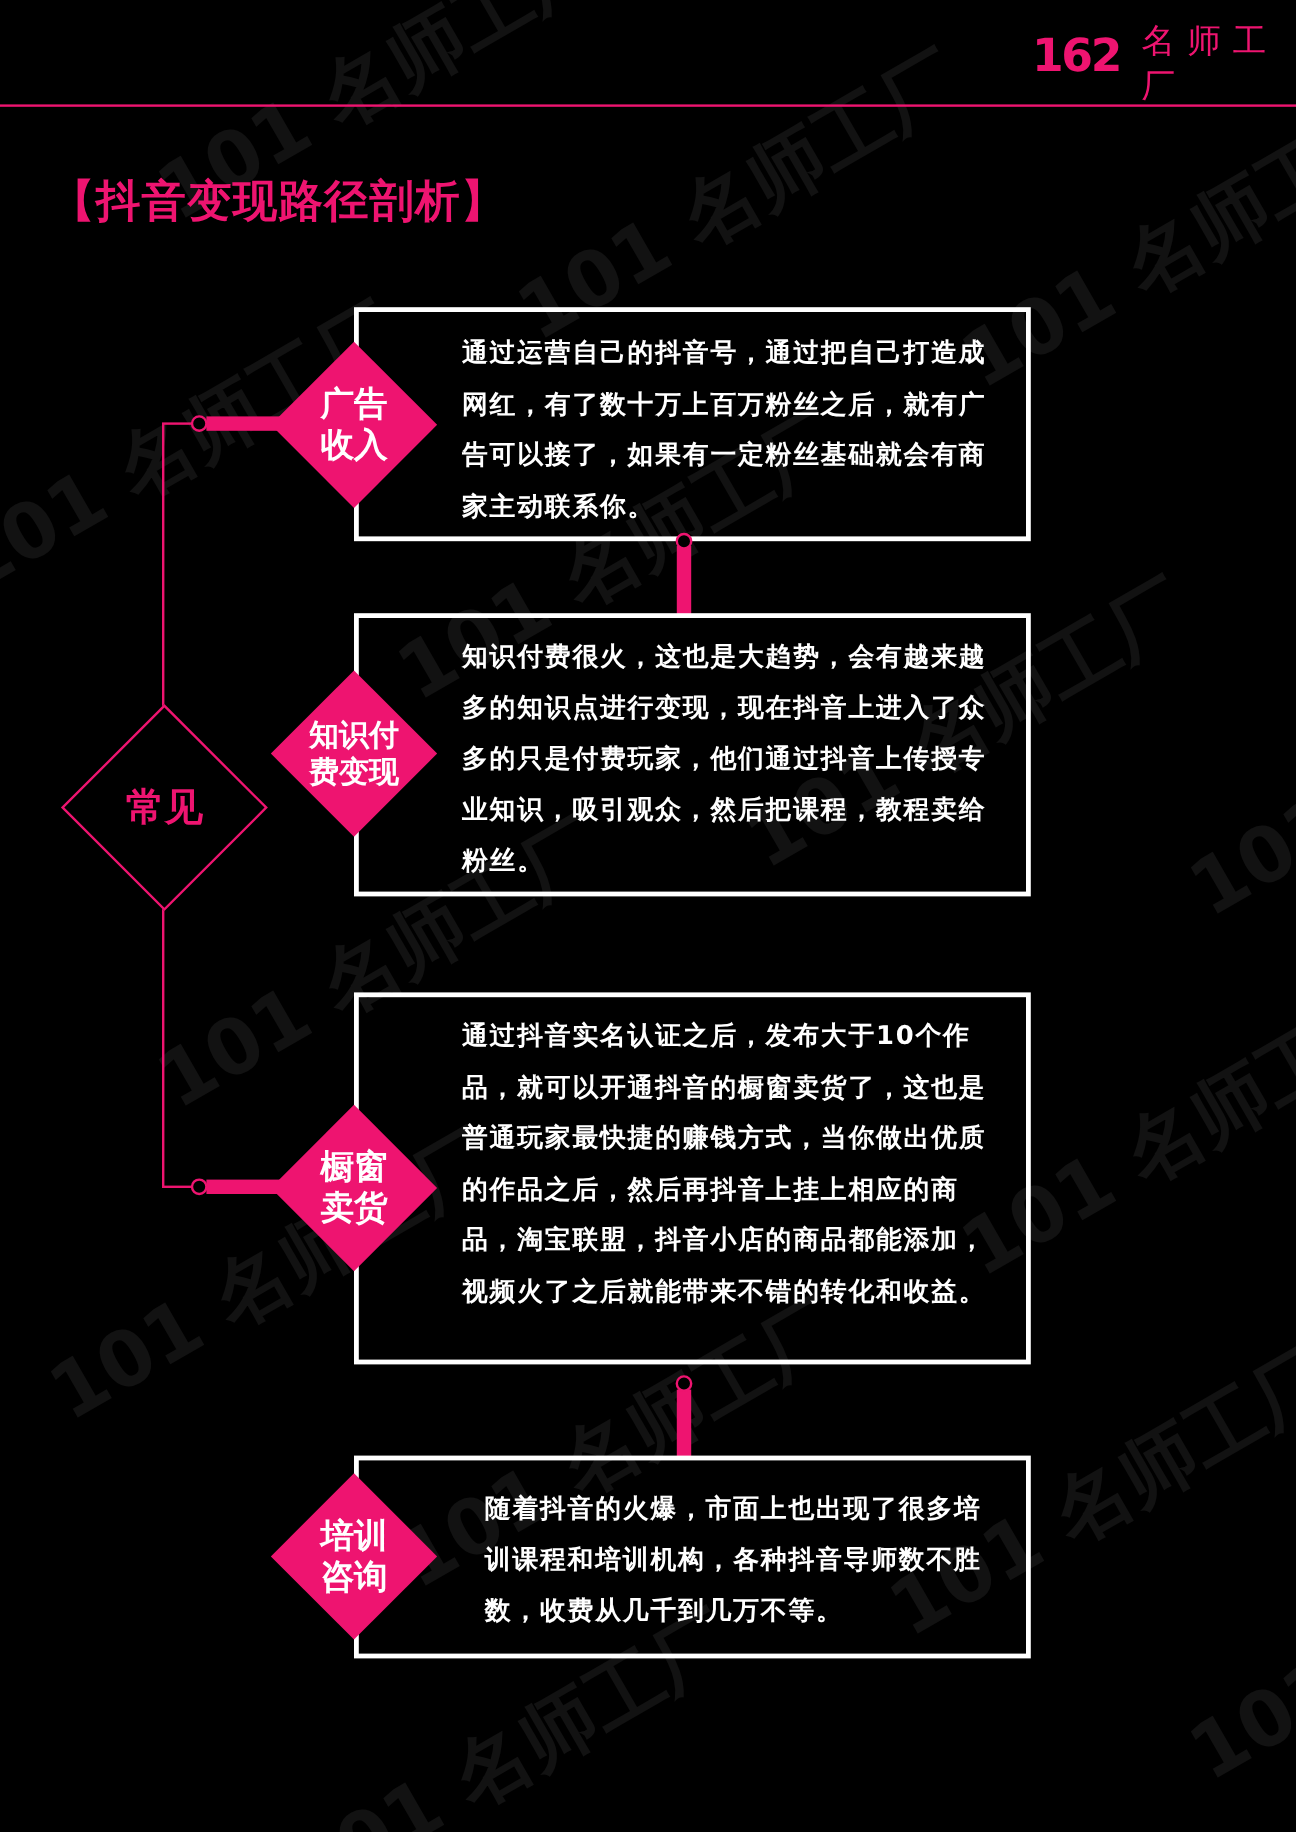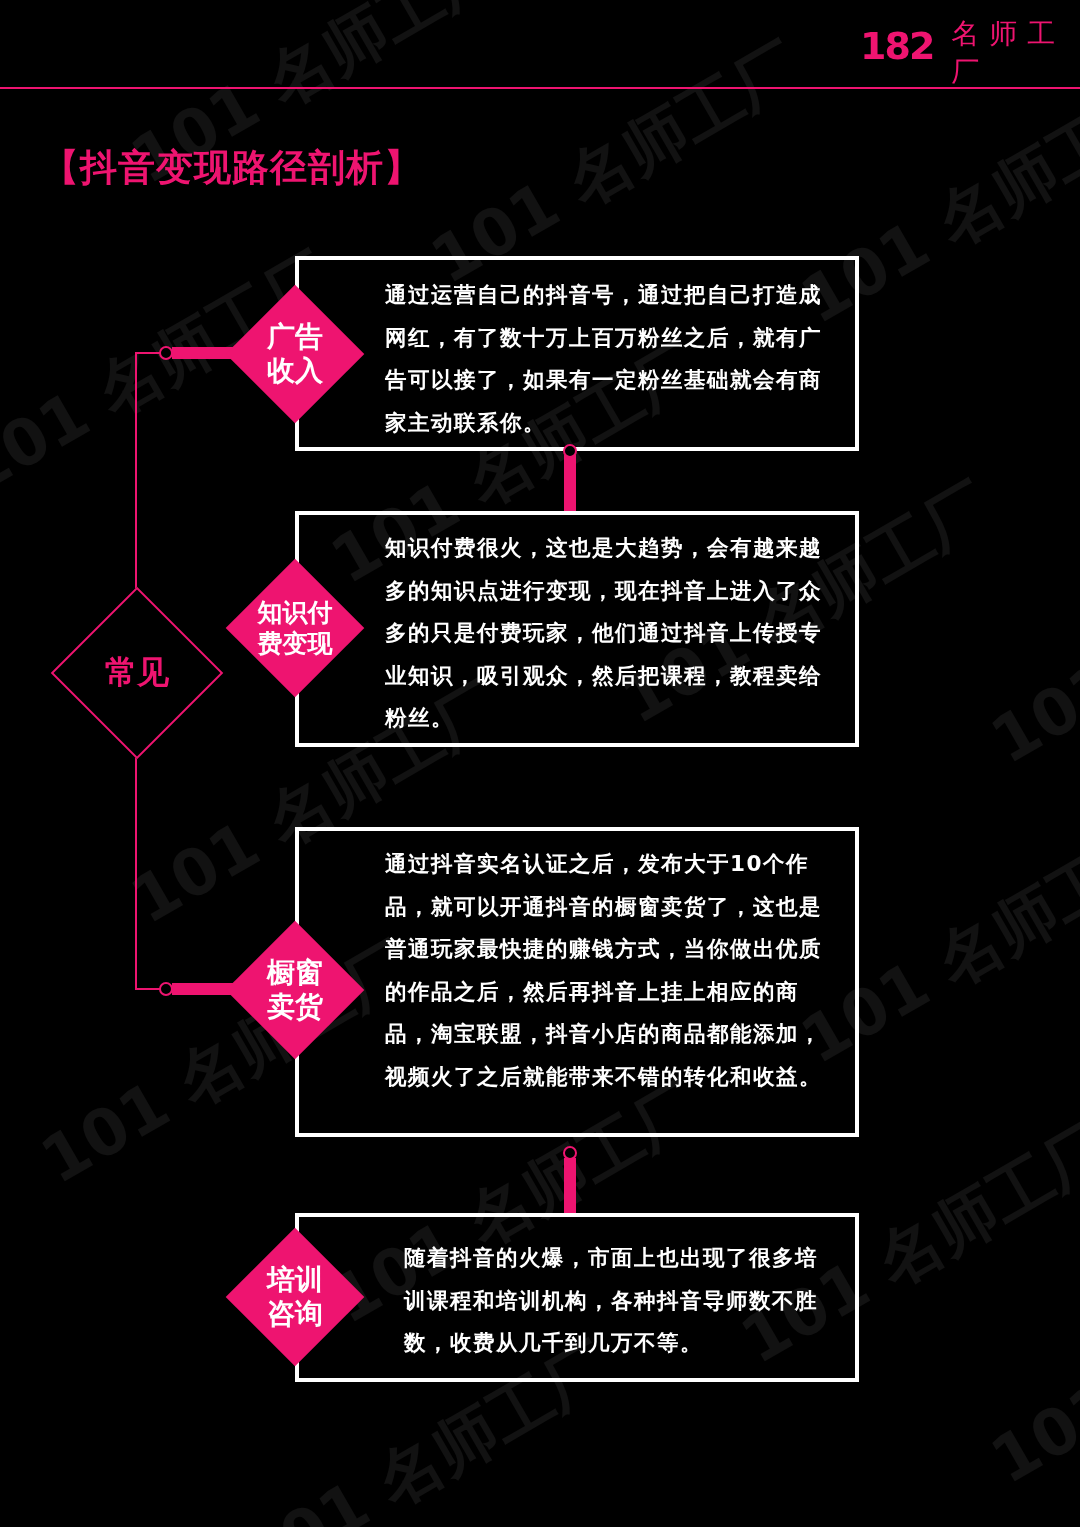--- a/index.html
+++ b/index.html
@@ -43,21 +43,21 @@
 <div class="wm" style="left:970px;top:600px;">101 名师工厂</div>
 <div class="wm" style="left:110px;top:760px;">101 名师工厂</div>
 <div class="wm" style="left:780px;top:900px;">101 名师工厂</div>
 <div class="wm" style="left:20px;top:1020px;">101 名师工厂</div>
 <div class="wm" style="left:310px;top:1160px;">101 名师工厂</div>
 <div class="wm" style="left:720px;top:1200px;">101 名师工厂</div>
 <div class="wm" style="left:970px;top:1320px;">101 名师工厂</div>
 <div class="wm" style="left:220px;top:1420px;">101 名师工厂</div>
 
 <div class="abs logo">
-  <span class="num">182</span>
+  <span class="num">162</span>
   <span class="name">名师工厂</span>
 </div>
 <div class="abs topline"></div>
 
 <div class="abs title">【抖音变现路径剖析】</div>
 
 <div class="vline" style="left:135px;top:353px;height:236px;"></div>
 <div class="vline" style="left:135px;top:757px;height:233px;"></div>
 <div class="hline" style="left:135px;top:352px;width:26px;"></div>
 <div class="hline" style="left:135px;top:988px;width:26px;"></div>

